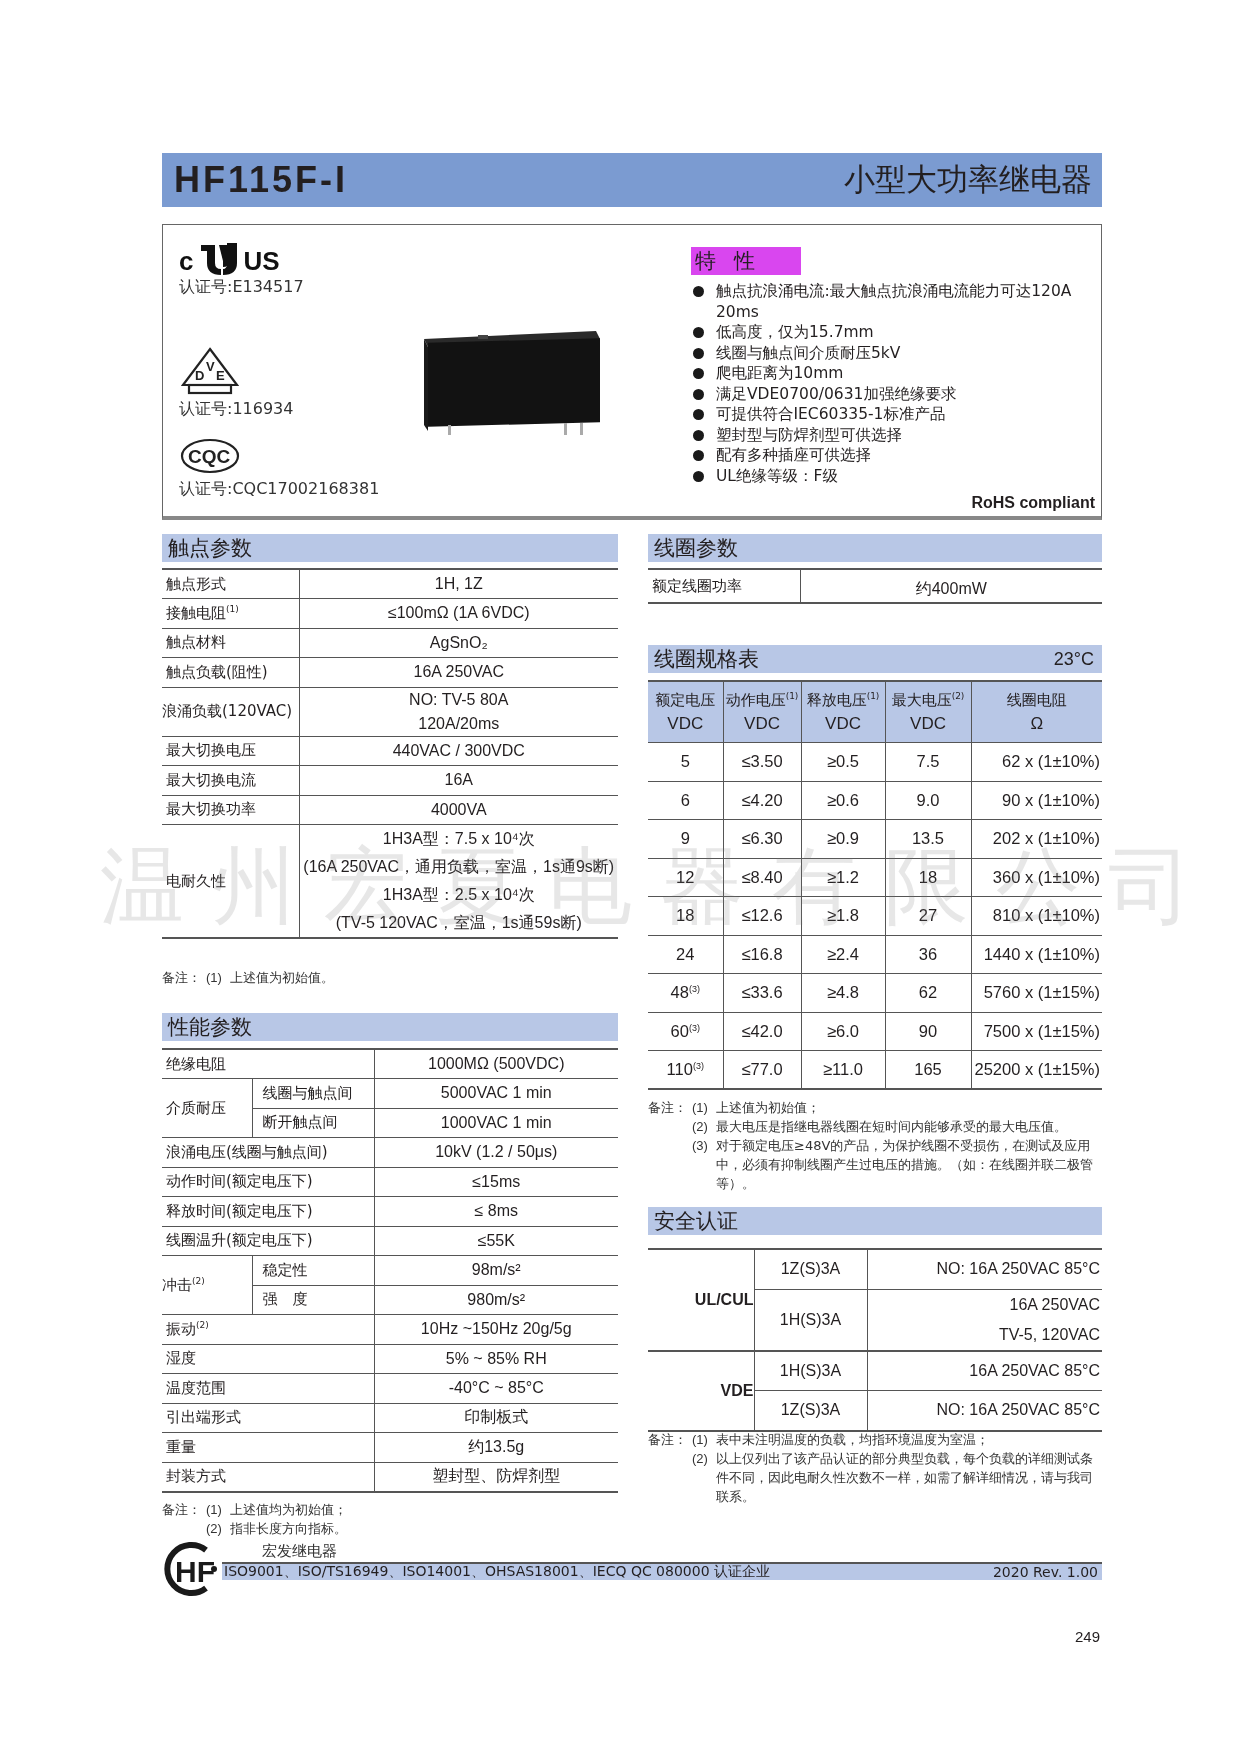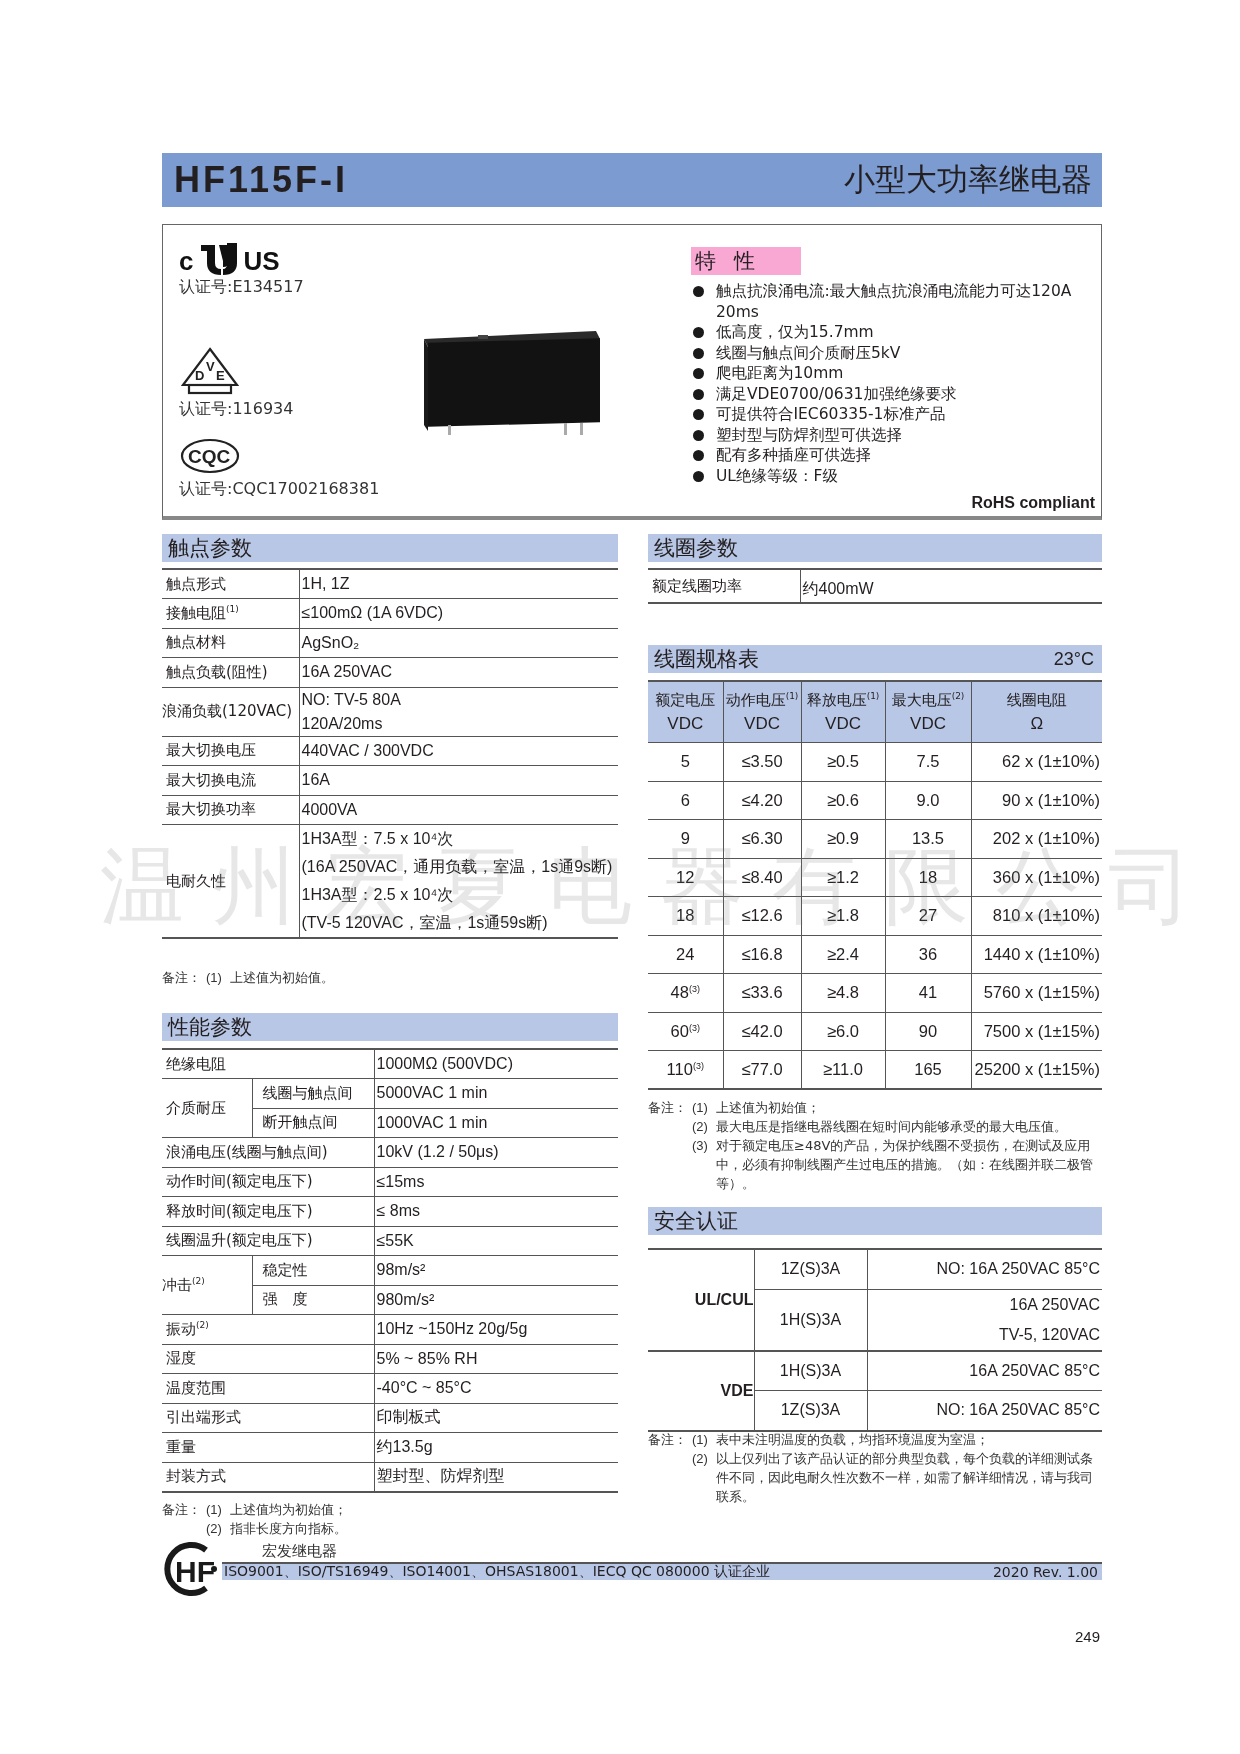--- a/index.html
+++ b/index.html
@@ -11,35 +11,35 @@
   .title-cn { font-family: "DejaVu Sans", sans-serif; font-size: 31px; color: #231f20; }
 
   .intro-box { position: absolute; left: 162px; top: 224px; width: 940px; height: 296px; border: 1.5px solid #666; border-bottom: 4px solid #888; }
   .cert-block { position: absolute; left: 16px; }
   .cert-label { font-size: 16px; color: #333; font-family: "DejaVu Sans", sans-serif; }
   .ul-logo { display: flex; align-items: flex-end; font-weight: bold; font-family: "Liberation Sans", sans-serif; color: #111; }
   .ul-logo .c { font-size: 26px; margin-right: 4px; }
   .ul-logo .us { font-size: 26px; }
   .relay-img { position: absolute; left: 255px; top: 100px; width: 190px; height: 110px; }
   .features { position: absolute; left: 528px; top: 22px; width: 400px; }
-  .feat-head { display: inline-block; background: #f9a8d4; font-size: 21px; padding: 0 28px 0 4px; letter-spacing: 18px; font-family: "DejaVu Sans", sans-serif; color: #231f20; }
+  .feat-head { display: inline-block; background: #d946ef; font-size: 21px; padding: 0 28px 0 4px; letter-spacing: 18px; font-family: "DejaVu Sans", sans-serif; color: #231f20; }
   .feat-list { list-style: none; margin-top: 6px; }
   .feat-list li { position: relative; padding-left: 25px; font-size: 15.5px; line-height: 20.5px; color: #231f20; font-family: "DejaVu Sans", sans-serif; }
   .feat-list li::before { content: ""; position: absolute; left: 2px; top: 5px; width: 11px; height: 11px; border-radius: 50%; background: #1a1a1a; }
   .rohs { position: absolute; right: 6px; bottom: 4px; font-weight: bold; font-size: 16px; }
 
   .sec-head { position: absolute; height: 28px; background: #b8c7e6; font-size: 21px; padding-left: 6px; line-height: 28px; font-family: "DejaVu Sans", sans-serif; color: #231f20; display: flex; justify-content: space-between; padding-right: 8px; }
   .sec-head .right { font-family: "Liberation Sans", sans-serif; font-size: 18px; }
 
   table { border-collapse: collapse; position: absolute; font-family: "DejaVu Sans", sans-serif; font-size: 15px; color: #231f20; }
   td, th { font-weight: normal; }
   .kv { border-top: 2px solid #555; border-bottom: 2px solid #555; }
   .kv td { border-bottom: 1px solid #555; padding: 0 2px; height: 29.5px; }
   .kv td.lab { border-right: 1.5px solid #555; text-align: left; padding-left: 4px; }
-  .kv td.val { text-align: left; font-family: "Liberation Sans", sans-serif; font-size: 16px; }
+  .kv td.val { text-align: center; font-family: "Liberation Sans", sans-serif; font-size: 16px; }
   sup { font-size: 9px; vertical-align: super; line-height: 0; }
 
   .coil { border-top: 2px solid #555; border-bottom: 2px solid #555; }
   .coil th { background: #b8c7e6; border-right: 1px solid #555; border-bottom: 1px solid #555; font-size: 15px; line-height: 24px; padding: 6px 0; text-align: center; }
   .coil th:last-child { border-right: none; }
   .coil th .u { font-family: "Liberation Sans", sans-serif; font-size: 17px; display: block; }
   .coil td { border-right: 1px solid #555; border-bottom: 1px solid #555; height: 38.5px; text-align: center; font-family: "Liberation Sans", sans-serif; font-size: 16.5px; }
   .coil td:last-child { border-right: none; text-align: right; padding-right: 2px; }
 
   .safety { border-top: 2px solid #555; border-bottom: 2px solid #555; }
@@ -354,21 +354,21 @@
         <td><span>24</span><sup></sup></td>
         <td>≤16.8</td>
         <td>≥2.4</td>
         <td>36</td>
         <td>1440 x (1±10%)</td>
       </tr>
   <tr>
         <td><span>48</span><sup>(3)</sup></td>
         <td>≤33.6</td>
         <td>≥4.8</td>
-        <td>41</td>
+        <td>62</td>
         <td>5760 x (1±15%)</td>
       </tr>
   <tr>
         <td><span>60</span><sup>(3)</sup></td>
         <td>≤42.0</td>
         <td>≥6.0</td>
         <td>90</td>
         <td>7500 x (1±15%)</td>
       </tr>
   <tr>

